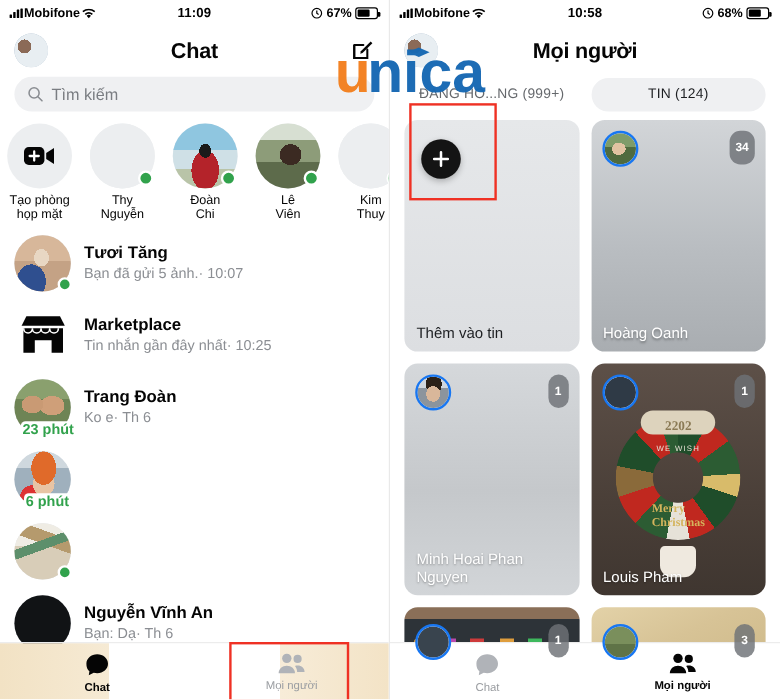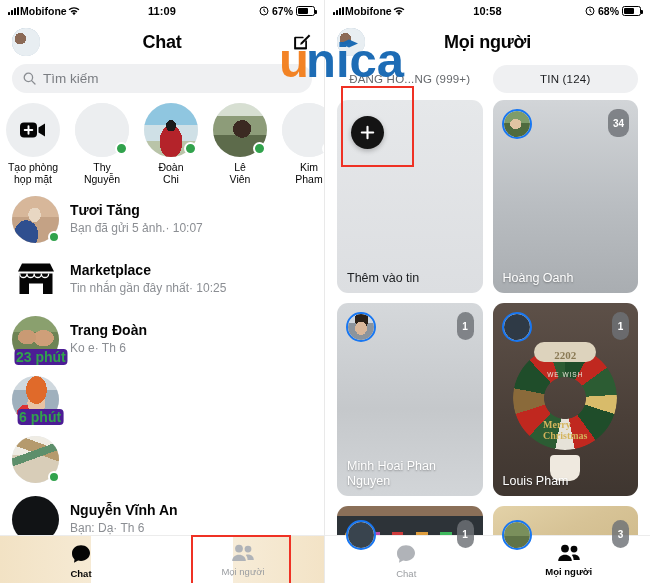--- a/index.html
+++ b/index.html
@@ -85,21 +85,21 @@
   .chatlist { padding: 2px 0 0; }
   .chatrow { height: 60px; display: flex; align-items: center; padding: 0 12px; gap: 11px; }
   .ch-avatar {
     width: 47px; height: 47px; border-radius: 50%; position: relative; overflow: visible; flex: none;
     background: #dfe3e8;
   }
   .ch-avatar .inner { width: 100%; height: 100%; border-radius: 50%; overflow: hidden; position: relative; }
   .ch-avatar .dot-online { right: -1px; bottom: 0px; width: 12px; height: 12px; }
   .time-badge {
     position: absolute; bottom: -2px; left: 50%; transform: translateX(-40%);
-    background: #4c1d95; color: #31a24c; font-size: 14px; font-weight: bold;
+    background: #ffffff; color: #31a24c; font-size: 12px; font-weight: bold;
     padding: 0 2px; border-radius: 4px; white-space: nowrap;
   }
   .ch-text { min-width: 0; }
   .ch-name { font-size: 14px; font-weight: bold; color: #050505; line-height: 17px; }
   .ch-snippet {
     font-size: 12px; color: #8b8e93; line-height: 16px; margin-top: 1px;
     white-space: nowrap; overflow: hidden; text-overflow: ellipsis;
   }
   .mp-icon { width: 47px; height: 47px; flex: none; display: flex; align-items: center; justify-content: center; }
 
@@ -267,21 +267,21 @@
           <span>Lê</span><br><span>Viên</span>
         </div>
       </div>
 
       <div class="strip-item">
         <div class="strip-circle">
           <div class="inner" style="background:#eceef0"></div>
           <span class="dot-online"></span>
         </div>
         <div class="strip-label">
-          <span>Kim</span><br><span>Pham</span>
+          <span>Kim</span><br><span>Thuy</span>
         </div>
       </div>
     </div>
 
     <div class="chatlist">
 
       <div class="chatrow">
         <div class="ch-avatar">
           <div class="inner" style="background:linear-gradient(180deg,#d7b79a 0 45%,#c4a285 45% 100%)">
             <div class="ph" style="background:radial-gradient(ellipse at 48% 40%, #e8d7c3 0 18%, transparent 18%), radial-gradient(ellipse at 30% 82%, #2f4f8f 0 26%, transparent 26%)"></div>

